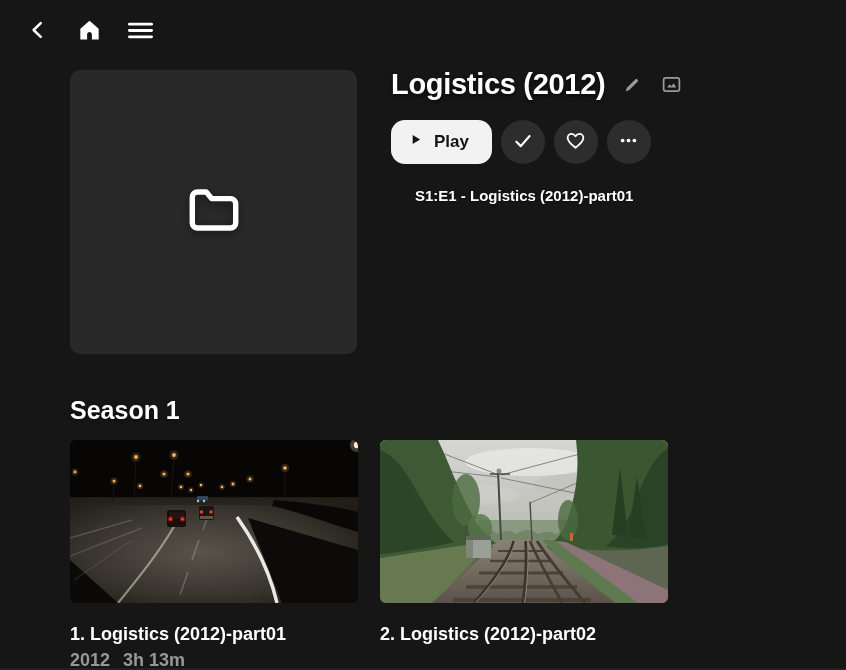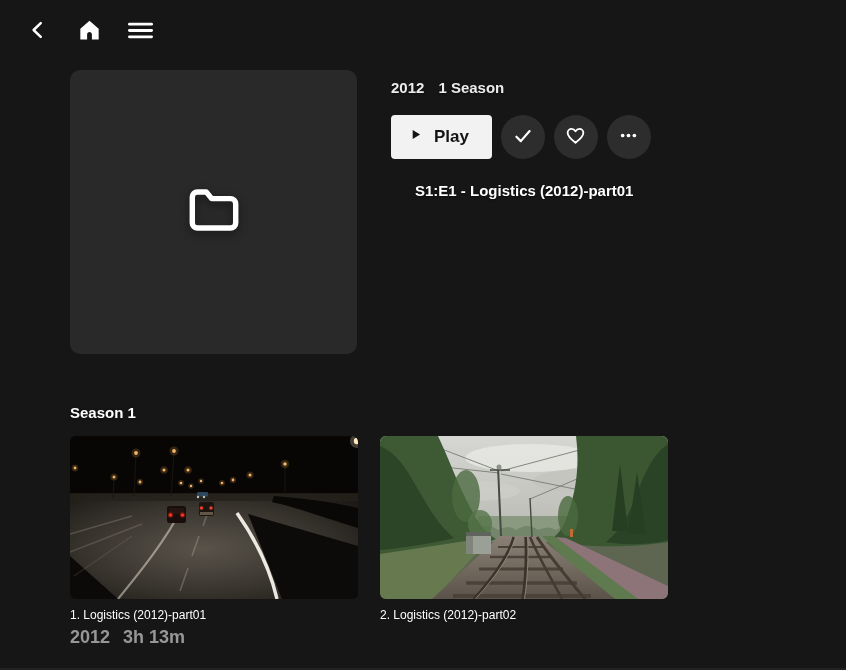--- a/index.html
+++ b/index.html
@@ -34,43 +34,43 @@
     text-shadow:0 2px 4px rgba(0,0,0,.6);
     white-space:nowrap;
   }
   .title-row button { width:24px; height:24px; display:flex; align-items:center; justify-content:center; margin-top:3px; }
 
   .meta-row { margin-top:11px; font-size:15px; font-weight:600; color:#ececec; text-shadow:0 1px 2px rgba(0,0,0,.5); }
   .meta-row .sep { display:inline-block; width:14px; }
 
   .actions { margin-top:19px; display:flex; align-items:center; gap:9px; }
   .play-btn {
-    height:44px; padding:0 23px 0 17px; border-radius:4px;
+    height:44px; padding:0 23px 0 17px; border-radius:14px;
     background:#f2f2f2; color:#141414;
     display:flex; align-items:center; gap:11px;
     font-size:17px; font-weight:600;
   }
   .circle-btn {
     width:44px; height:44px; border-radius:50%;
     background:#2d2d2d; display:flex; align-items:center; justify-content:center;
   }
 
   .next-up { margin-top:23px; font-size:15px; font-weight:700; text-shadow:0 1px 2px rgba(0,0,0,.5);margin-left:24px; }
 
   
   .season { position:absolute; left:70px; top:396px; }
-  h2.season-heading { font-size:15px; font-weight:700; text-shadow:0 1px 3px rgba(0,0,0,.5);margin-top:8px; }
+  h2.season-heading { font-size:25px; font-weight:700; text-shadow:0 1px 3px rgba(0,0,0,.5); }
   .cards { margin-top:15px; display:flex; gap:22px; }
   .card { width:288px; }
   .thumb {
     width:288px; height:163px; border-radius:6px; overflow:hidden;
     background:#000;
   }
   .thumb svg { display:block; width:100%; height:100%; }
-  .ep-title { margin-top:9px; font-size:12px; font-weight:400; color:#fff; }
+  .ep-title { margin-top:21px; font-size:18px; font-weight:700; color:#fff; }
   .ep-meta { margin-top:5px; font-size:18px; font-weight:600; color:#979797; }
   .ep-meta .sep { display:inline-block; width:13px; }
 
   .bottom-edge { position:absolute; left:0; right:0; bottom:0; height:2px; background:#212121; }
 </style>
 </head>
 <body>
 
 <header class="topbar">
   <button aria-label="back">
@@ -100,24 +100,39 @@
 
 <div class="poster">
   <span>
     <svg width="68" height="62" viewBox="0 0 24 24">
         <path d="M3.6 7 C3.6 5.9 4.5 5 5.6 5 H9 L11.1 7.6 H18.4 C19.5 7.6 20.4 8.5 20.4 9.6 V17 C20.4 18.1 19.5 19 18.4 19 H5.6 C4.5 19 3.6 18.1 3.6 17 Z" fill="none" stroke="#fff" stroke-width="2.1" stroke-linejoin="round"></path>
       </svg>
   </span>
 </div>
 
 <section class="info">
-
-  <div class="meta-row">
-    <span>2012</span><span class="sep"></span><span>1 Season</span>
+  <div class="title-row">
+    <h1 class="title">Logistics (2012)</h1>
+    <button aria-label="edit">
+      <span>
+        <svg width="20" height="20" viewBox="0 0 24 24">
+            <path fill="#9a9a9a" d="M4.6 19.4 L5.6 15.6 L15.9 5.3 C16.6 4.6 17.7 4.6 18.4 5.3 L18.7 5.6 C19.4 6.3 19.4 7.4 18.7 8.1 L8.4 18.4 Z"></path>
+          </svg>
+      </span>
+    </button>
+    <button aria-label="edit images">
+      <span>
+        <svg width="21" height="21" viewBox="0 0 24 24">
+          <rect x="3" y="4.5" width="18" height="15" rx="2.4" fill="none" stroke="#9a9a9a" stroke-width="2"></rect>
+          <path d="M7 15.5 L9.8 11.8 L12 14 L14.6 10.6 L17.3 15.5 Z" fill="#9a9a9a"></path>
+        </svg>
+      </span>
+    </button>
   </div>
+
 
   <div class="actions">
     <button class="play-btn">
       <span>
         <svg width="15" height="15" viewBox="0 0 24 24">
             <path d="M7.5 4.8 L19.3 12 L7.5 19.2 Z" fill="#141414"></path>
           </svg>
       </span>
       <span>Play</span>
     </button>

